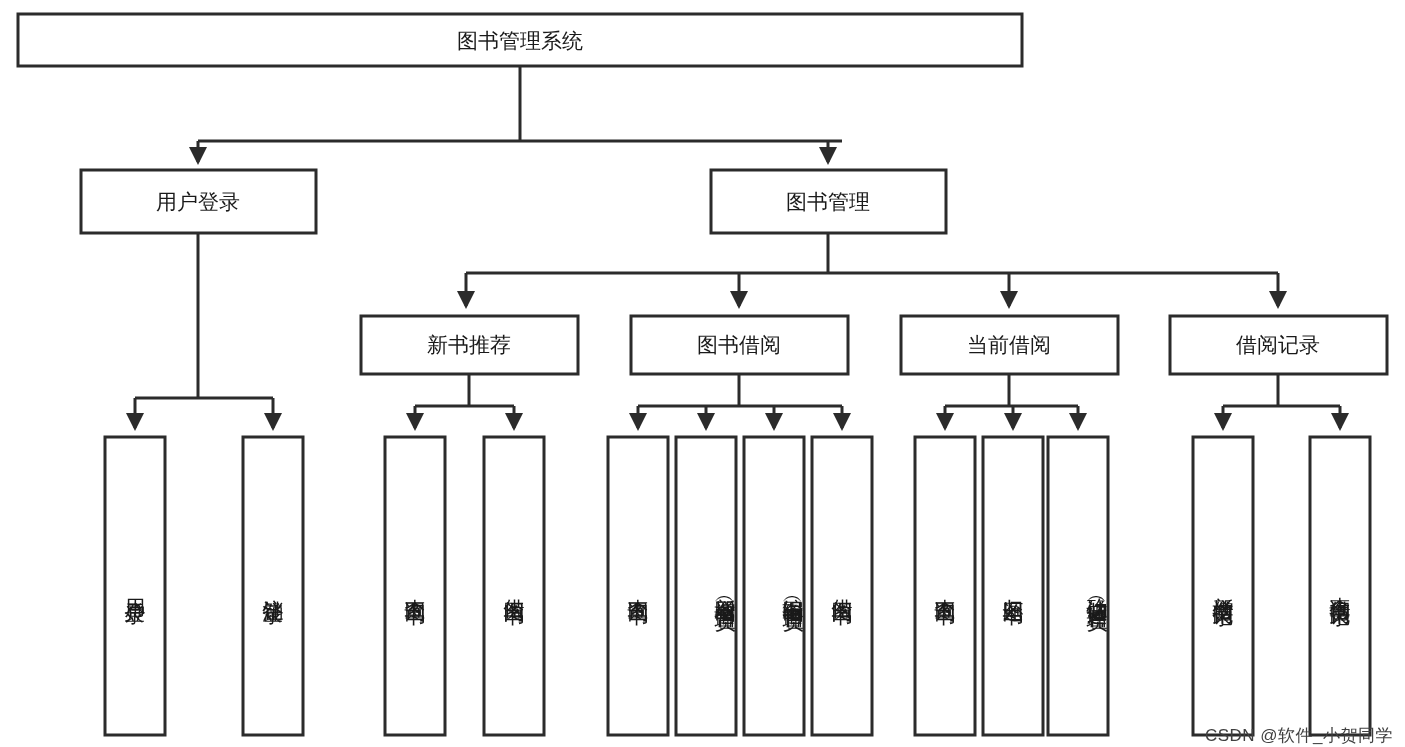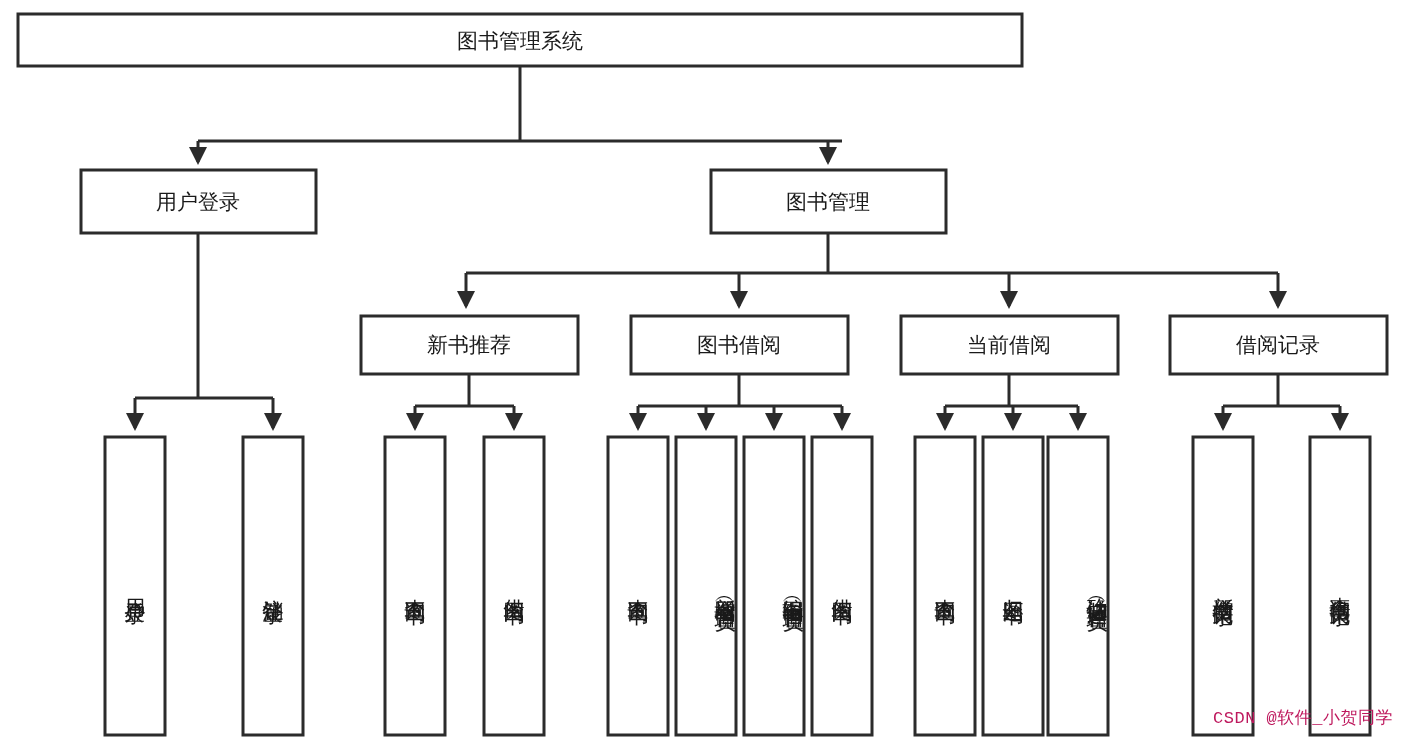--- a/index.html
+++ b/index.html
@@ -57,24 +57,24 @@
     align-items: center;
     justify-content: center;
     text-align: center;
     white-space: nowrap;
     box-sizing: border-box;
     pointer-events: none;
   }
   .watermark {
     position: absolute;
     right: 12px;
-    bottom: 18px;
-    font-family: Liberation Mono, monospace;
+    bottom: 0;
+    font-family: Liberation Sans, sans-serif;
     font-size: 17px;
-    color: #be185d;
+    color: #404040;
     white-space: nowrap;
     letter-spacing: 0.5px;
   }
 </style>
 </head>
 <body>
 
 <div id="diagram-root">
 
   <svg id="flow-svg" viewBox="0 0 1405 747">

